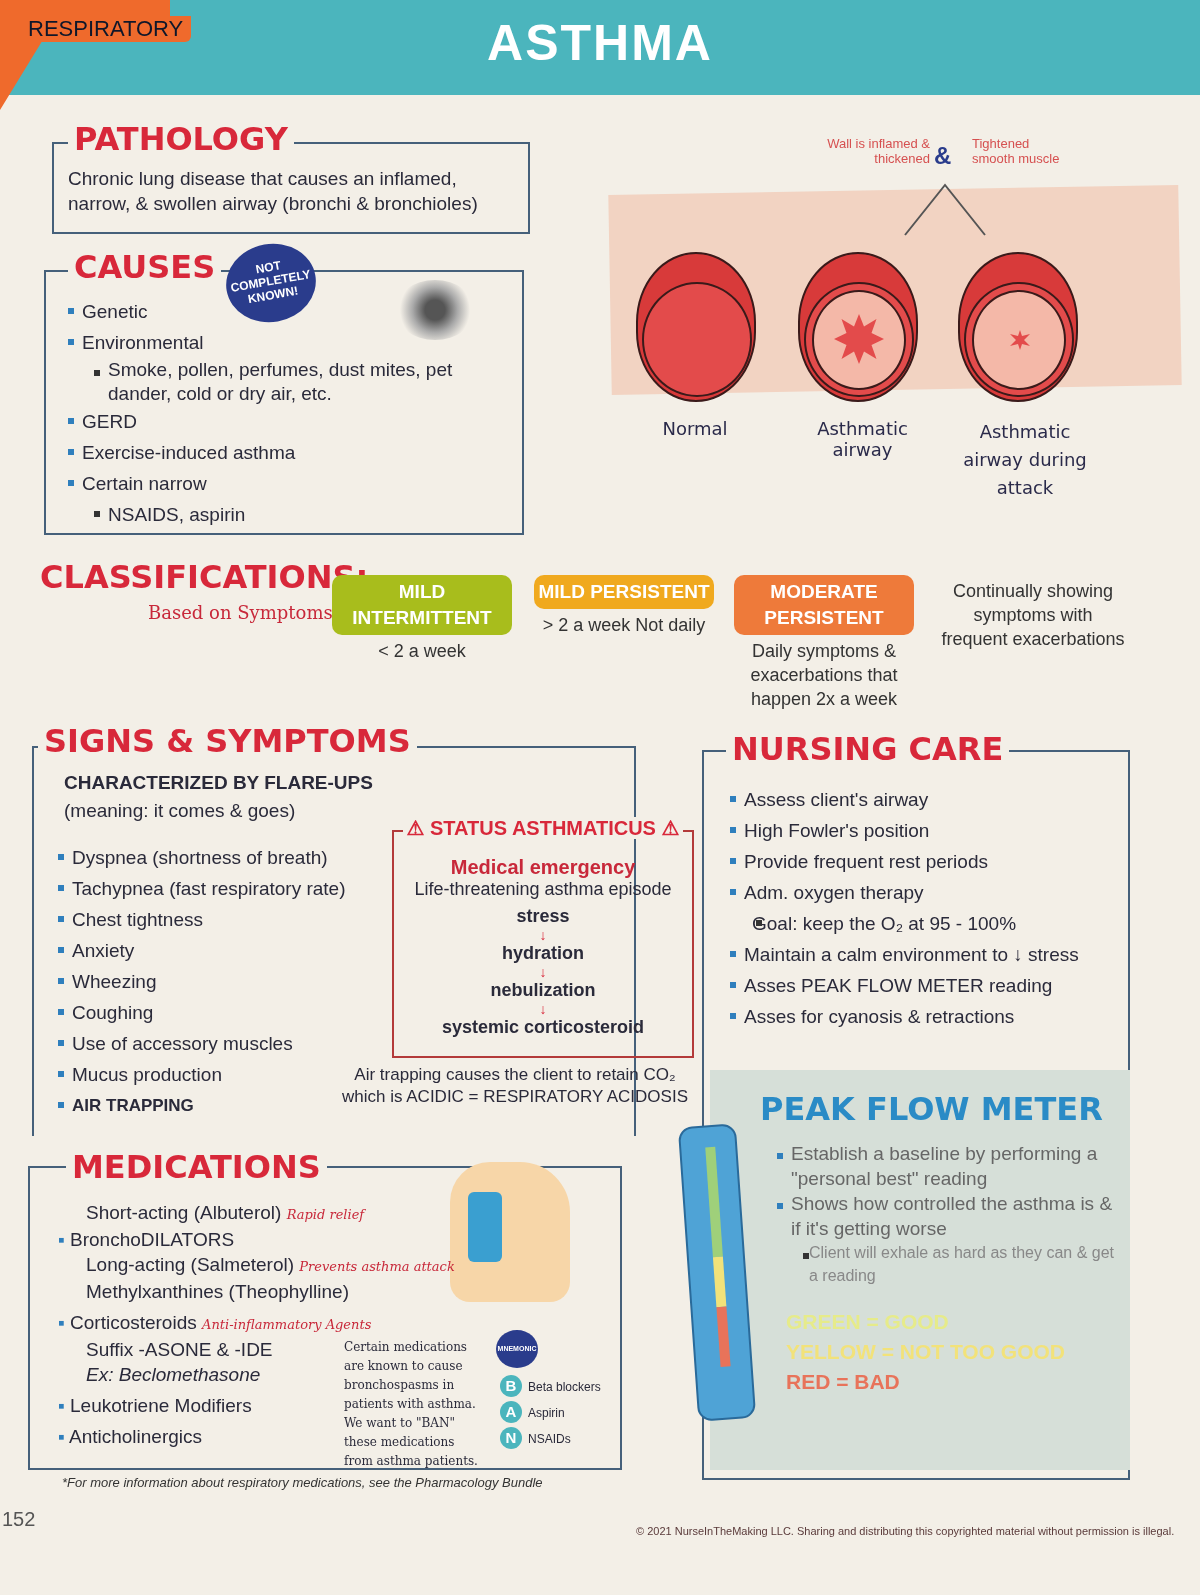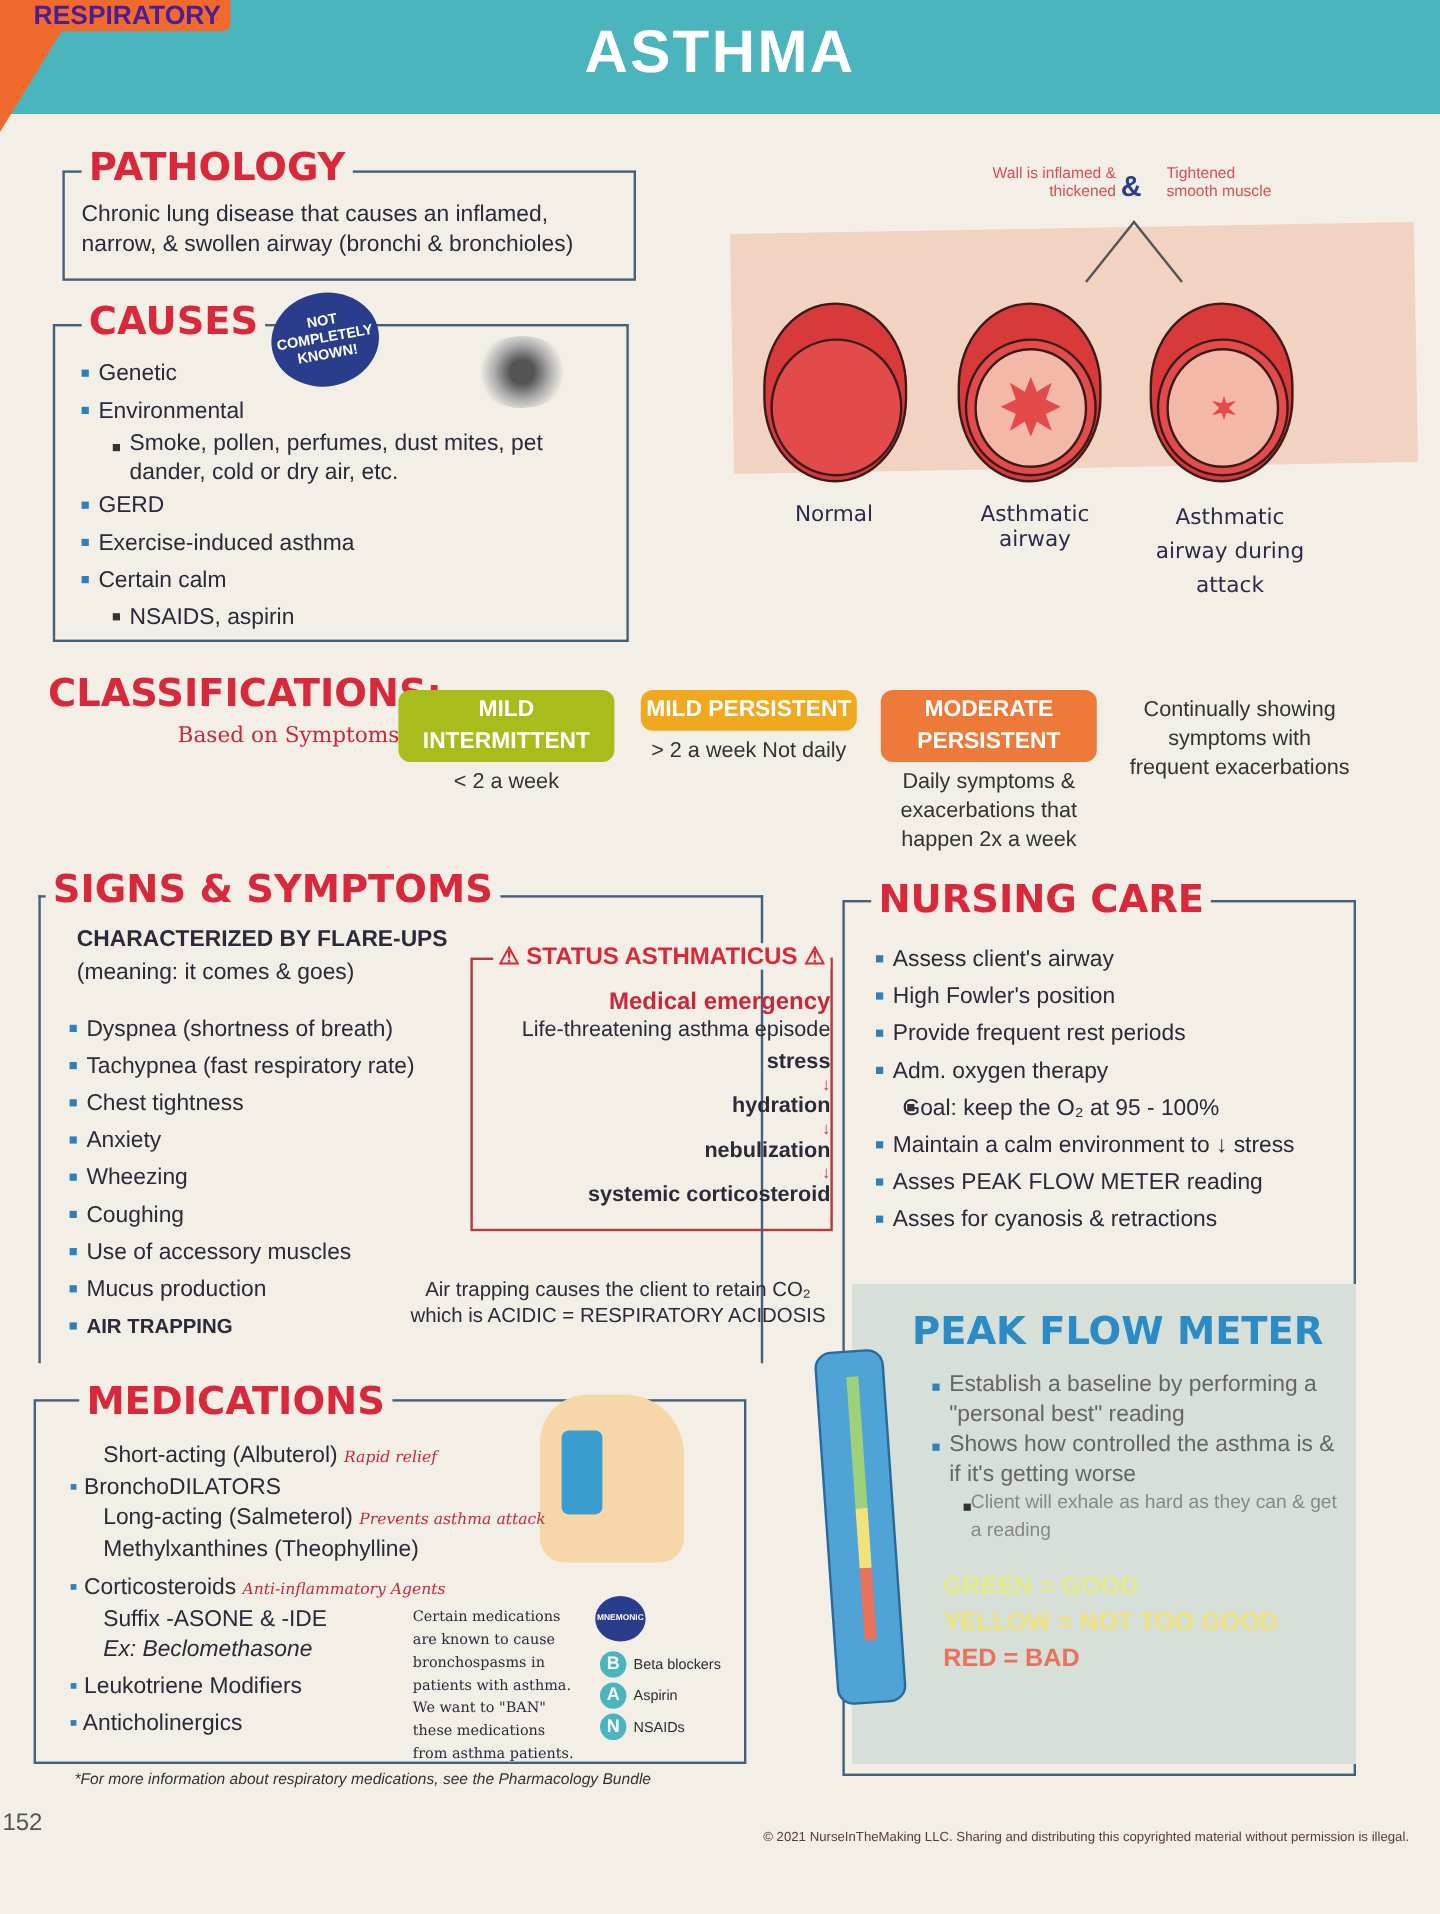--- a/index.html
+++ b/index.html
@@ -1,39 +1,39 @@
 <!DOCTYPE html>
 <html><head>
 <meta charset="utf-8">
 <style>
   *{box-sizing:border-box;margin:0;padding:0}
   body{width:1200px;height:1595px;background:#f3efe7;font-family:"Liberation Sans",sans-serif;color:#2a2a3a;position:relative;overflow:hidden}
   .hdr{position:absolute;left:0;top:0;width:1200px;height:95px;background:#4bb5bd}
   .corner{position:absolute;left:0;top:0;width:170px;height:110px;background:#ef6a2c;clip-path:polygon(0 0,170px 0,170px 20px,55px 20px,0 110px)}
-  .tag{position:absolute;left:20px;top:0;color:#4c1d95;font-weight:bold;font-size:22px;background:#ef6a2c;padding:0 8px;border-radius:0 0 6px 0}
+  .tag{position:absolute;left:20px;top:16px;color:#0f172a;font-weight:normal;font-size:22px;background:#ef6a2c;padding:0 8px;border-radius:0 0 6px 0}
   .title{position:absolute;left:0;width:1200px;top:14px;text-align:center;color:#fff;font-size:50px;font-weight:bold;letter-spacing:2px}
   .h{color:#d8283a;font-weight:bold;font-family:"DejaVu Sans",sans-serif}
   .box{position:absolute;border:2px solid #45607a}
   .sec-title{position:absolute;background:#f3efe7;padding:0 6px;font-size:32px}
   ul{list-style:none}
   li{position:relative;padding-left:16px;font-size:19px;line-height:31px}
   li:before{content:"";position:absolute;left:2px;top:12px;width:6px;height:6px;background:#2f7fbd}
   li.sub{padding-left:42px}
   li.sub:before{left:28px;background:#333}
   .red-note{color:#c8283a;font-size:13px;font-style:italic;font-family:"DejaVu Serif",serif}
   .band{position:absolute;left:610px;top:190px;width:570px;height:200px;background:#f2d3c2;transform:rotate(-1deg)}
   .airway{position:absolute;width:120px;height:150px}
   .airway .outer{position:absolute;left:0;top:0;width:120px;height:150px;border-radius:60px/70px;background:#d83a3a;border:2px solid #3a1a1a}
   .airway .inner{position:absolute;left:6px;top:30px;width:110px;height:115px;border-radius:50%;border:2px solid #3a1a1a;background:#e34b4b}
   .airway .lumen{position:absolute;left:14px;top:38px;width:94px;height:100px;border-radius:50%;border:2px solid #3a1a1a}
   .airlabel{position:absolute;font-size:18px;text-align:center;color:#2a2a4a;font-family:"DejaVu Sans",sans-serif}
   .cls{position:absolute;top:575px;width:180px;text-align:center}
   .cls .pill{color:#fff;font-weight:bold;font-size:19px;line-height:26px;padding:4px 0;border-radius:10px}
   .cls .desc{font-size:18px;line-height:24px;color:#333;margin-top:4px}
-  .status{position:absolute;left:392px;top:798px;width:302px;height:228px;border:2px solid #b33a3a;text-align:right}
+  .status{position:absolute;left:392px;top:830px;width:302px;height:228px;border:2px solid #b33a3a;text-align:center}
   .status .st{position:absolute;top:-16px;left:0;width:100%;color:#d8283a;font-weight:bold;font-size:20px}
   .status .st span{background:#f3efe7;padding:0 4px}
   .pf{position:absolute;left:710px;top:1070px;width:420px;height:400px;background:#d6dfd8}
   .footer-note{position:absolute;left:62px;top:1475px;font-size:13px;font-style:italic;color:#333}
   .pageno{position:absolute;left:2px;top:1508px;font-size:20px;color:#555}
   .copy{position:absolute;left:636px;top:1525px;font-size:11px;color:#5a3a3a}
   .ban-circle{display:inline-block;width:22px;height:22px;border-radius:50%;background:#4bb5bd;color:#fff;font-weight:bold;font-size:15px;text-align:center;line-height:22px;margin-right:6px}
 </style>
 </head>
 <body>
@@ -50,21 +50,21 @@
 <div class="box" style="left:44px;top:270px;width:480px;height:265px"></div>
 <div class="sec-title h" style="left:68px;top:248px">CAUSES</div>
 <div style="position:absolute;left:226px;top:244px;width:90px;height:78px;background:#2a3c8c;color:#fff;font-size:12px;font-weight:bold;text-align:center;padding-top:16px;border-radius:50%;transform:rotate(-10deg)">NOT COMPLETELY KNOWN!</div>
 <div style="position:absolute;left:395px;top:280px;width:80px;height:60px;border-radius:50%;background:radial-gradient(circle,#555 20%,#aaa 45%,transparent 70%)"></div>
 <ul style="position:absolute;left:66px;top:296px;width:440px">
   <li>Genetic</li>
   <li>Environmental</li>
   <li class="sub" style="line-height:24px">Smoke, pollen, perfumes, dust mites, pet dander, cold or dry air, etc.</li>
   <li>GERD</li>
   <li>Exercise-induced asthma</li>
-  <li>Certain calm</li>
+  <li>Certain narrow</li>
   <li class="sub">NSAIDS, aspirin</li>
 </ul>
 
 <div class="band"></div>
 <div style="position:absolute;left:826px;top:136px;width:104px;font-size:13px;color:#d65050;text-align:right">Wall is inflamed &amp; thickened</div>
 <div style="position:absolute;left:934px;top:142px;font-size:24px;font-weight:bold;color:#2a3c8c">&amp;</div>
 <div style="position:absolute;left:972px;top:136px;width:100px;font-size:13px;color:#d65050">Tightened smooth muscle</div>
 <svg style="position:absolute;left:900px;top:180px" width="100" height="60">
     <path d="M5 55 L45 5 L85 55" stroke="#555" fill="none" stroke-width="2"></path>
   </svg>

